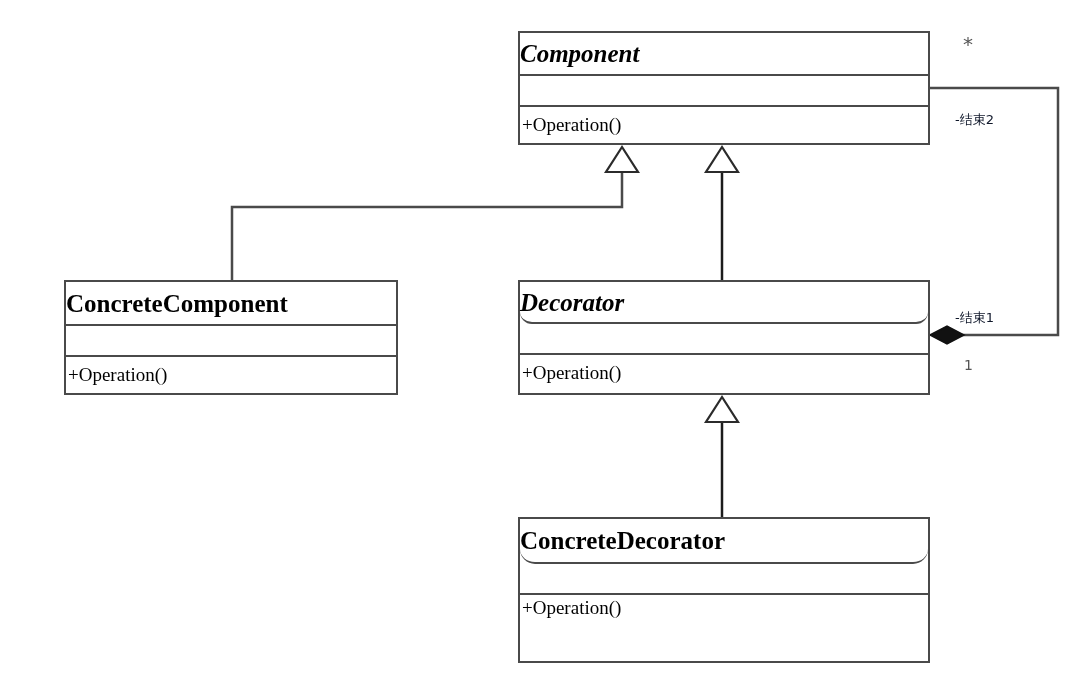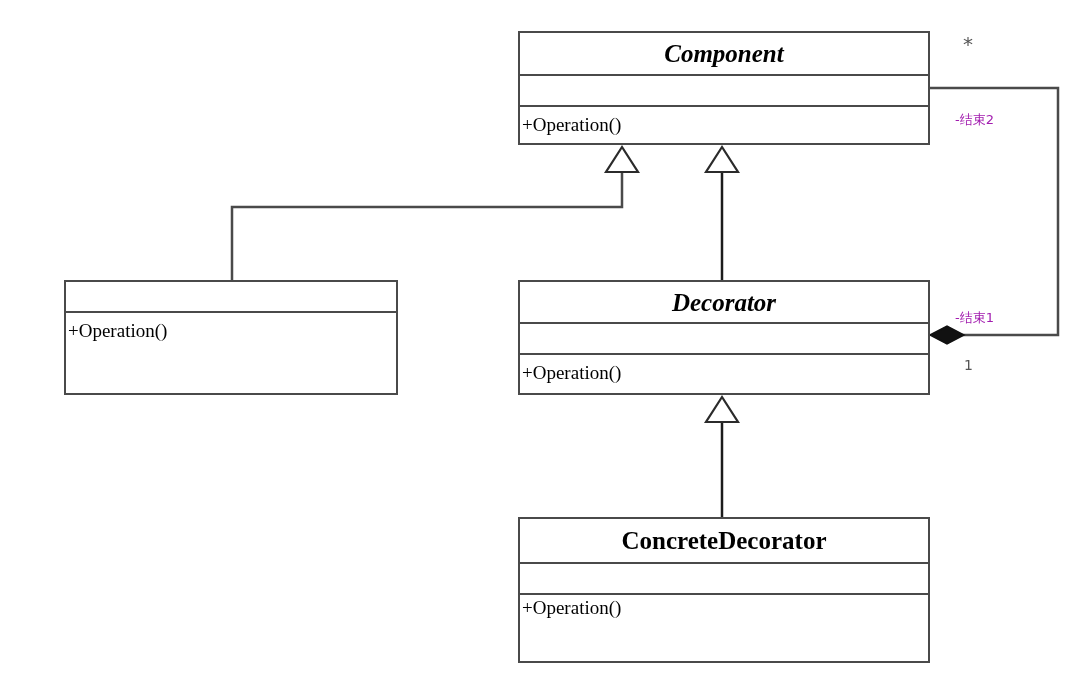--- a/index.html
+++ b/index.html
@@ -35,21 +35,21 @@
     display: flex;
     flex-direction: column;
   }
   .compartment {
     box-sizing: border-box;
     display: flex;
     flex-direction: column;
     justify-content: center;
   }
   .compartment.name-compartment {
-    align-items: center;
+    align-items: flex-start;
     justify-content: center;
     border-bottom: 2px solid #4a4a4a;
   }
   .compartment.attr-compartment {
     border-bottom: 2px solid #4a4a4a;
   }
   .class-name {
     font-size: 25px;
     font-weight: bold;
     letter-spacing: 0px;
@@ -62,21 +62,21 @@
   .member-row {
     font-size: 19px;
     line-height: 1.12;
     padding-left: 2px;
     white-space: nowrap;
   }
   .edge-label {
     position: absolute;
     font-family: "DejaVu Sans", "Liberation Sans", sans-serif;
     font-size: 13px;
-    color: #a21caf;
+    color: #0f172a;
     white-space: nowrap;
     line-height: 1;
   }
   .multiplicity-label {
     position: absolute;
     font-family: "DejaVu Sans", "Liberation Sans", sans-serif;
     font-size: 14px;
     color: #555555;
     white-space: nowrap;
     line-height: 1;
@@ -118,38 +118,41 @@
     <div class="compartment name-compartment" style="height:43px;">
       <span class="class-name abstract">Component</span>
     </div>
     <div class="compartment attr-compartment" style="height:31px;"></div>
     <div class="compartment ops-compartment" style="height:36px;">
       <div class="member-row">+Operation()</div>
     </div>
   </div>
 
   <div class="uml-class" id="class-concrete-component" style="left:64px; top:280px; width:334px; height:115px;">
+    <div class="compartment name-compartment" style="height:44px;">
+      <span class="class-name">ConcreteComponent</span>
+    </div>
     <div class="compartment attr-compartment" style="height:31px;"></div>
     <div class="compartment ops-compartment" style="height:36px;">
       <div class="member-row">+Operation()</div>
     </div>
   </div>
 
   <div class="uml-class" id="class-decorator" style="left:518px; top:280px; width:412px; height:115px;">
-    <div class="compartment name-compartment" style="height:42px;">
+    <div class="compartment name-compartment" style="height:42px;border-radius:12px;">
       <span class="class-name abstract">Decorator</span>
     </div>
     <div class="compartment attr-compartment" style="height:31px;"></div>
     <div class="compartment ops-compartment" style="height:36px;">
       <div class="member-row">+Operation()</div>
     </div>
   </div>
 
   <div class="uml-class" id="class-concrete-decorator" style="left:518px; top:517px; width:412px; height:146px;">
-    <div class="compartment name-compartment" style="height:45px;">
+    <div class="compartment name-compartment" style="height:45px;border-radius:15px;">
       <span class="class-name">ConcreteDecorator</span>
     </div>
     <div class="compartment attr-compartment" style="height:31px;"></div>
     <div class="compartment ops-compartment" style="height:66px; justify-content:flex-start; padding-top:2px;">
       <div class="member-row">+Operation()</div>
     </div>
   </div>
 
   <span class="multiplicity-label mult-star" style="left:963px; top:38px;">*</span>
 

